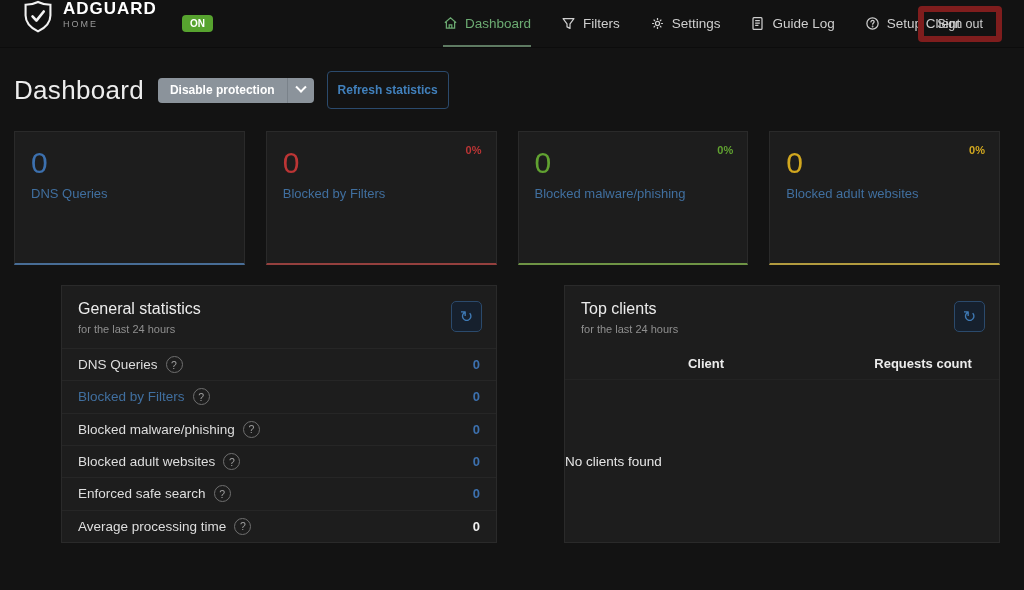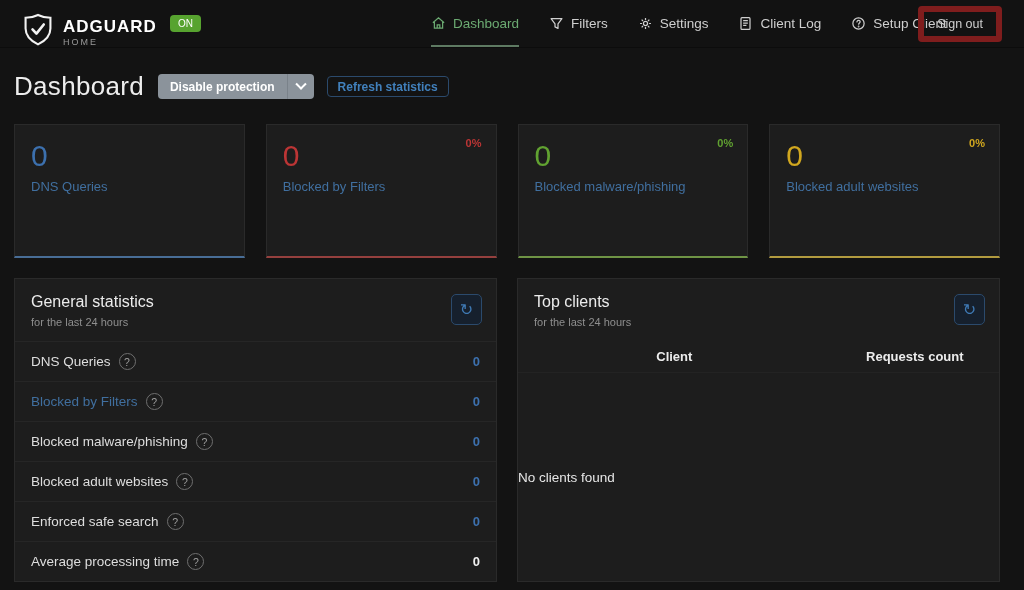--- a/index.html
+++ b/index.html
@@ -14,28 +14,28 @@
   
   .navbar {
     height: 48px;
     background: #121212;
     border-bottom: 1px solid #0c0c0c;
     display: flex;
     align-items: stretch;
     position: relative;
     padding: 0 22px;
   }
-  .brand { display: flex; align-items: flex-end; gap: 9px; cursor: pointer; }
+  .brand { display: flex; align-items: flex-start; gap: 9px; cursor: pointer; }
   .brand-shield { width: 32px; height: 34px; }
   .brand-text { line-height: 1; }
   .brand-name { font-size: 17px; font-weight: bold; letter-spacing: 1px; color: #fff; }
   .brand-sub { font-size: 9px; color: #9a9a9a; letter-spacing: 2px; margin-top: 3px; }
   .on-badge {
-    background: #57a32f; color: #fff; font-size: 10px; font-weight: normal;
-    border-radius: 4px; padding: 3px 8px; margin-left: 4px; align-self: center;
+    background: #57a32f; color: #fff; font-size: 10px; font-weight: bold;
+    border-radius: 4px; padding: 3px 8px; margin-left: 16px; align-self: center;
   }
   .nav-items {
     display: flex; align-items: stretch; gap: 30px;
     margin-left: 230px;
   }
   .nav-item {
     display: flex; align-items: center; gap: 7px;
     color: #cfcfcf; font-size: 13.5px; cursor: pointer;
     border-bottom: 2px solid transparent; padding-top: 2px;
   }
@@ -63,43 +63,43 @@
   }
   .dp-caret {
     width: 27px; border-left: 1px solid #7a828a;
     display: flex; align-items: center; justify-content: center; cursor: pointer;
   }
   .caret-shape {
     width: 8px; height: 8px; border-right: 2px solid #fff; border-bottom: 2px solid #fff;
     transform: rotate(45deg) translate(-2px, -2px);
   }
   .refresh-stats-btn {
-    margin-left: 13px; height: 21px;
+    margin-left: 13px; height: 38px;
     background: transparent; border: 1px solid #2b4a6c; color: #4180bc;
     border-radius: 4px; padding: 0 10px; font-size: 12px; font-weight: bold;
     font-family: inherit; cursor: pointer;
   }
 
   
   .stat-grid { display: grid; grid-template-columns: repeat(4, 1fr); gap: 21px; }
   .stat-card {
     position: relative; height: 134px;
     background: #1d1d1d; border: 1px solid #2a2a2a; border-bottom-width: 2px;
     padding: 14px 16px;
   }
   .stat-value { font-size: 30px; font-weight: 400; line-height: 1.1; }
   .stat-label { font-size: 13px; color: #406f9f; margin-top: 7px; cursor: pointer; }
   .stat-pct { position: absolute; top: 12px; right: 14px; font-size: 11px; font-weight: bold; }
 
   
   .lower-grid { display: grid; grid-template-columns: 1fr 1fr; gap: 20px; margin-top: 20px; }
   .panel {
-    position: relative; height: 304px;
+    position: relative; height: 258px;
     background: #1d1d1d; border: 1px solid #2a2a2a;
-    display: flex; flex-direction: column;
+    display: flex; flex-direction: column; margin-left: 47px;
   }
   .panel-header { padding: 14px 16px 13px; position: relative; }
   .panel-title { font-size: 16px; color: #ececec; font-weight: 400; }
   .panel-subtitle { font-size: 11px; color: #8f8f8f; margin-top: 5px; }
   .refresh-icon-btn {
     position: absolute; top: 15px; right: 14px; width: 31px; height: 31px;
     background: #16202d; border: 1px solid #2b4a6c; border-radius: 5px;
     color: #3f7ab5; font-size: 16px; line-height: 1; cursor: pointer;
     display: flex; align-items: center; justify-content: center; font-family: inherit;
   }
@@ -161,21 +161,21 @@
         <circle cx="8" cy="8" r="2.2"></circle>
         <path d="M8 2.2v2M8 11.8v2M2.2 8h2M11.8 8h2M3.9 3.9l1.4 1.4M10.7 10.7l1.4 1.4M12.1 3.9l-1.4 1.4M5.3 10.7l-1.4 1.4"></path>
       </svg>
       <span>Settings</span>
     </div>
     <div class="nav-item">
       <svg viewBox="0 0 16 16" fill="none" stroke="currentColor" stroke-width="1.3">
         <rect x="3.2" y="1.8" width="9.6" height="12.4" rx="1"></rect>
         <path d="M5.5 5h5M5.5 7.5h5M5.5 10h3.5"></path>
       </svg>
-      <span>Client Log</span>
+      <span>Guide Log</span>
     </div>
     <div class="nav-item">
       <svg viewBox="0 0 16 16" fill="none" stroke="currentColor" stroke-width="1.3">
         <circle cx="8" cy="8" r="6"></circle>
         <path d="M6.3 6.2c.2-1 1-1.5 1.8-1.5.9 0 1.7.6 1.7 1.5 0 1.1-1.6 1.3-1.6 2.5" stroke-linecap="round"></path>
         <circle cx="8.1" cy="11.2" r="0.3" fill="currentColor"></circle>
       </svg>
       <span>Setup Client</span>
     </div>
   </div>

